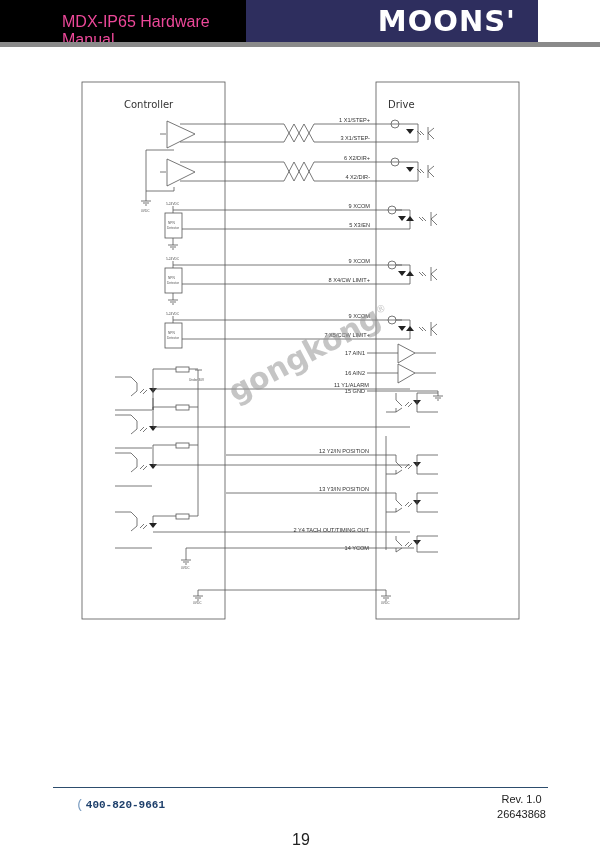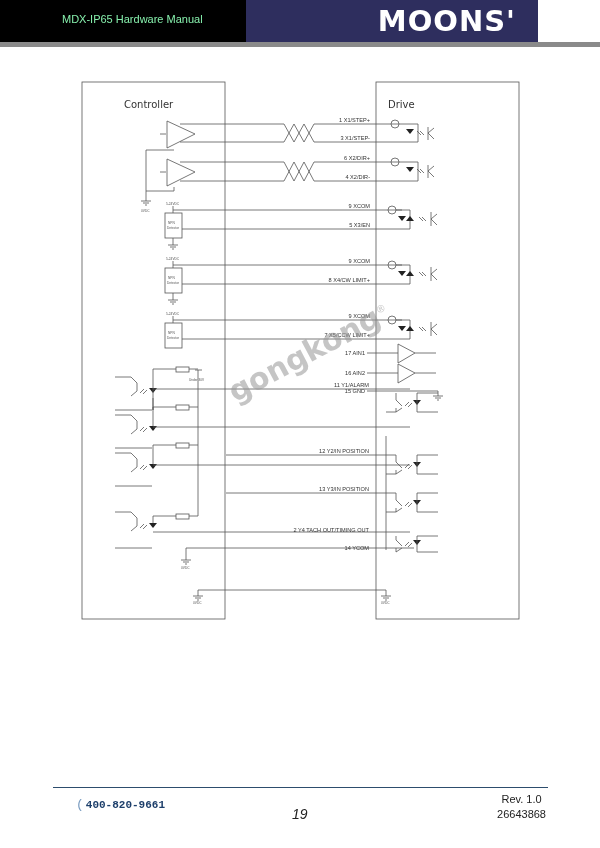--- a/index.html
+++ b/index.html
@@ -1,32 +1,32 @@
 <!DOCTYPE html>
 <html><head>
 <meta charset="utf-8">
 <style>
   html, body { margin:0; padding:0; background:#ffffff; }
   body { width:600px; height:848px; position:relative; overflow:hidden; font-family:"Liberation Sans", sans-serif; }
   .header { position:absolute; left:0; top:0; width:600px; height:42px; }
   .header-left { position:absolute; left:0; top:0; width:246px; height:42px; background:#000; }
   .header-right { position:absolute; left:246px; top:0; width:292px; height:42px; background:#2e2e5e; }
-  .header-title { position:absolute; left:62px; top:13px; color:#86efac; font-size:11px; }
+  .header-title { position:absolute; left:62px; top:13px; color:#ec4899; font-size:16px; }
   .header-logo { position:absolute; right:22px; top:4px; color:#fff; font-size:29px; font-weight:bold; letter-spacing:1px; font-family:"DejaVu Sans", sans-serif; }
   .header-bar { position:absolute; left:0; top:42px; width:600px; height:5px; background:#8a8a8a; }
   .diagram { position:absolute; left:0; top:0; }
   .lbl { font-family:"Liberation Sans", sans-serif; font-size:5.6px; fill:#333; }
   .tiny { font-family:"Liberation Sans", sans-serif; font-size:3.2px; fill:#555; }
   .title-lbl { font-family:"DejaVu Sans", sans-serif; font-size:10px; fill:#333; }
   .watermark { position:absolute; left:222px; top:378px; transform:rotate(-28deg); transform-origin:left top; color:rgba(150,150,150,0.55); font-size:30px; font-weight:bold; font-family:"DejaVu Sans", sans-serif; }
   .watermark sup { font-size:10px; font-weight:normal; }
   .footer-line { position:absolute; left:53px; top:787px; width:495px; height:1px; background:#2d4d6d; }
   .footer-phone { position:absolute; left:56px; top:797px; color:#1d3f6b; font-size:11px; font-weight:bold; font-family:Liberation Mono, monospace;margin-left:20px; }
   .footer-phone-icon { color:#7a9cc0; font-size:13px; font-weight:normal; margin-right:2px; }
-  .footer-page { position:absolute; left:292px; top:806px; color:#222; font-size:14px;font-style:italic; }
+  .footer-page { position:absolute; left:292px; top:831px; color:#222; font-size:16px; }
   .footer-rev { position:absolute; right:54px; top:792px; color:#222; font-size:11px; text-align:center; line-height:15px; }
 </style>
 </head>
 <body>
 
 <div class="header">
   <div class="header-left">
     <span class="header-title">MDX-IP65 Hardware Manual</span>
   </div>
   <div class="header-right">

